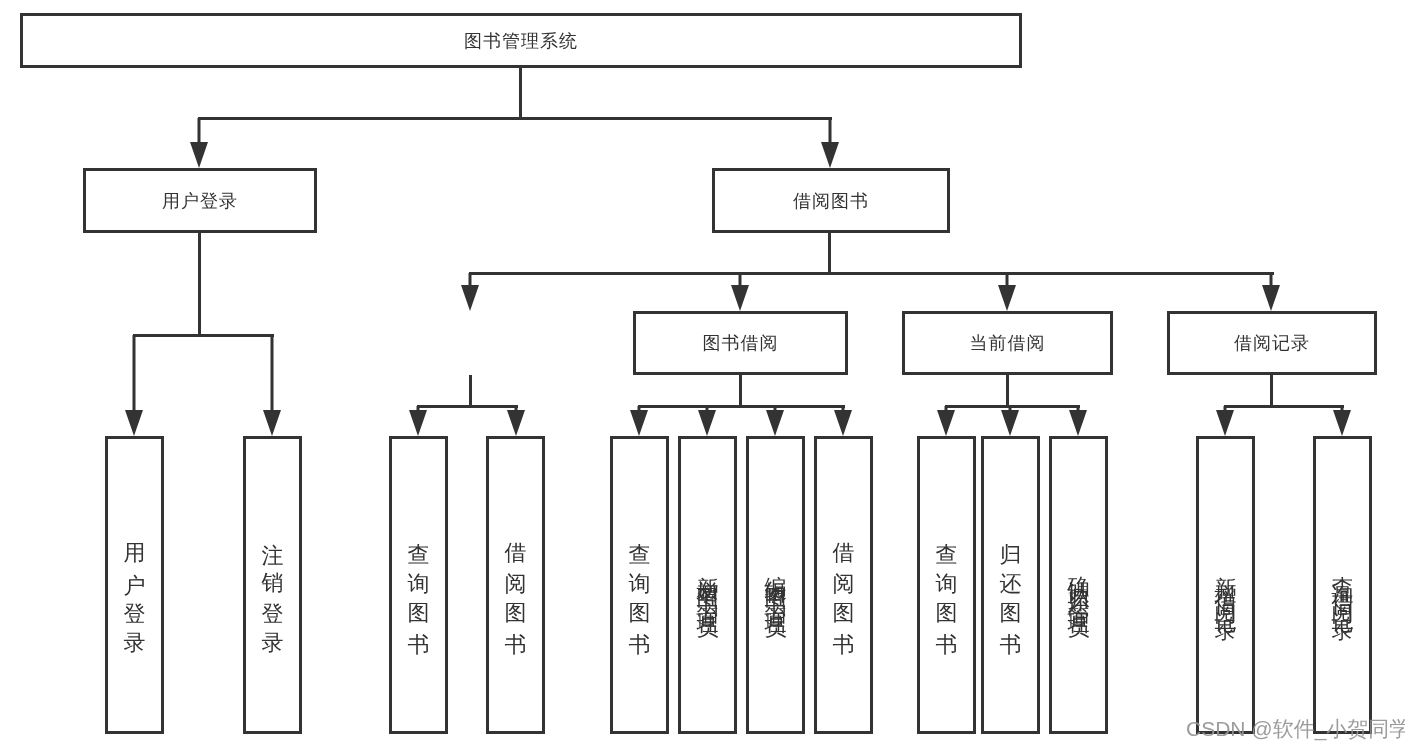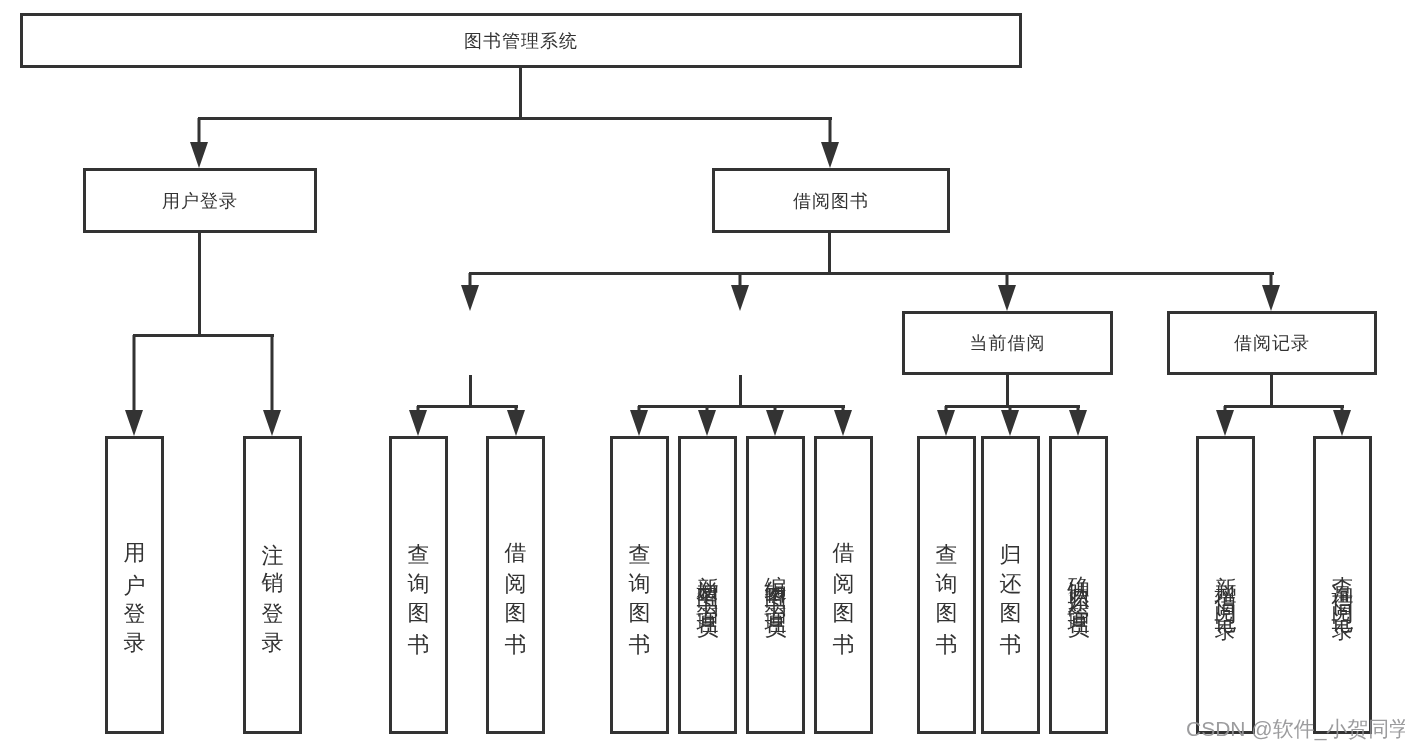--- a/index.html
+++ b/index.html
@@ -38,20 +38,23 @@
     <span class="lbl">图书管理系统</span>
   </div>
 
   <div class="node" style="left:83px;top:168px;width:234px;height:65px;">
     <span class="lbl">用户登录</span>
   </div>
   <div class="node" style="left:712px;top:168px;width:238px;height:65px;">
     <span class="lbl">借阅图书</span>
   </div>
 
+  <div class="node" style="left:633px;top:311px;width:215px;height:64px;">
+    <span class="lbl">图书借阅</span>
+  </div>
   <div class="node" style="left:902px;top:311px;width:211px;height:64px;">
     <span class="lbl">当前借阅</span>
   </div>
   <div class="node" style="left:1167px;top:311px;width:210px;height:64px;">
     <span class="lbl">借阅记录</span>
   </div>
 
   <div class="node leaf" style="left:105px;top:436px;width:59px;height:298px;">
     <span class="lbl">用户登录</span>
   </div>

